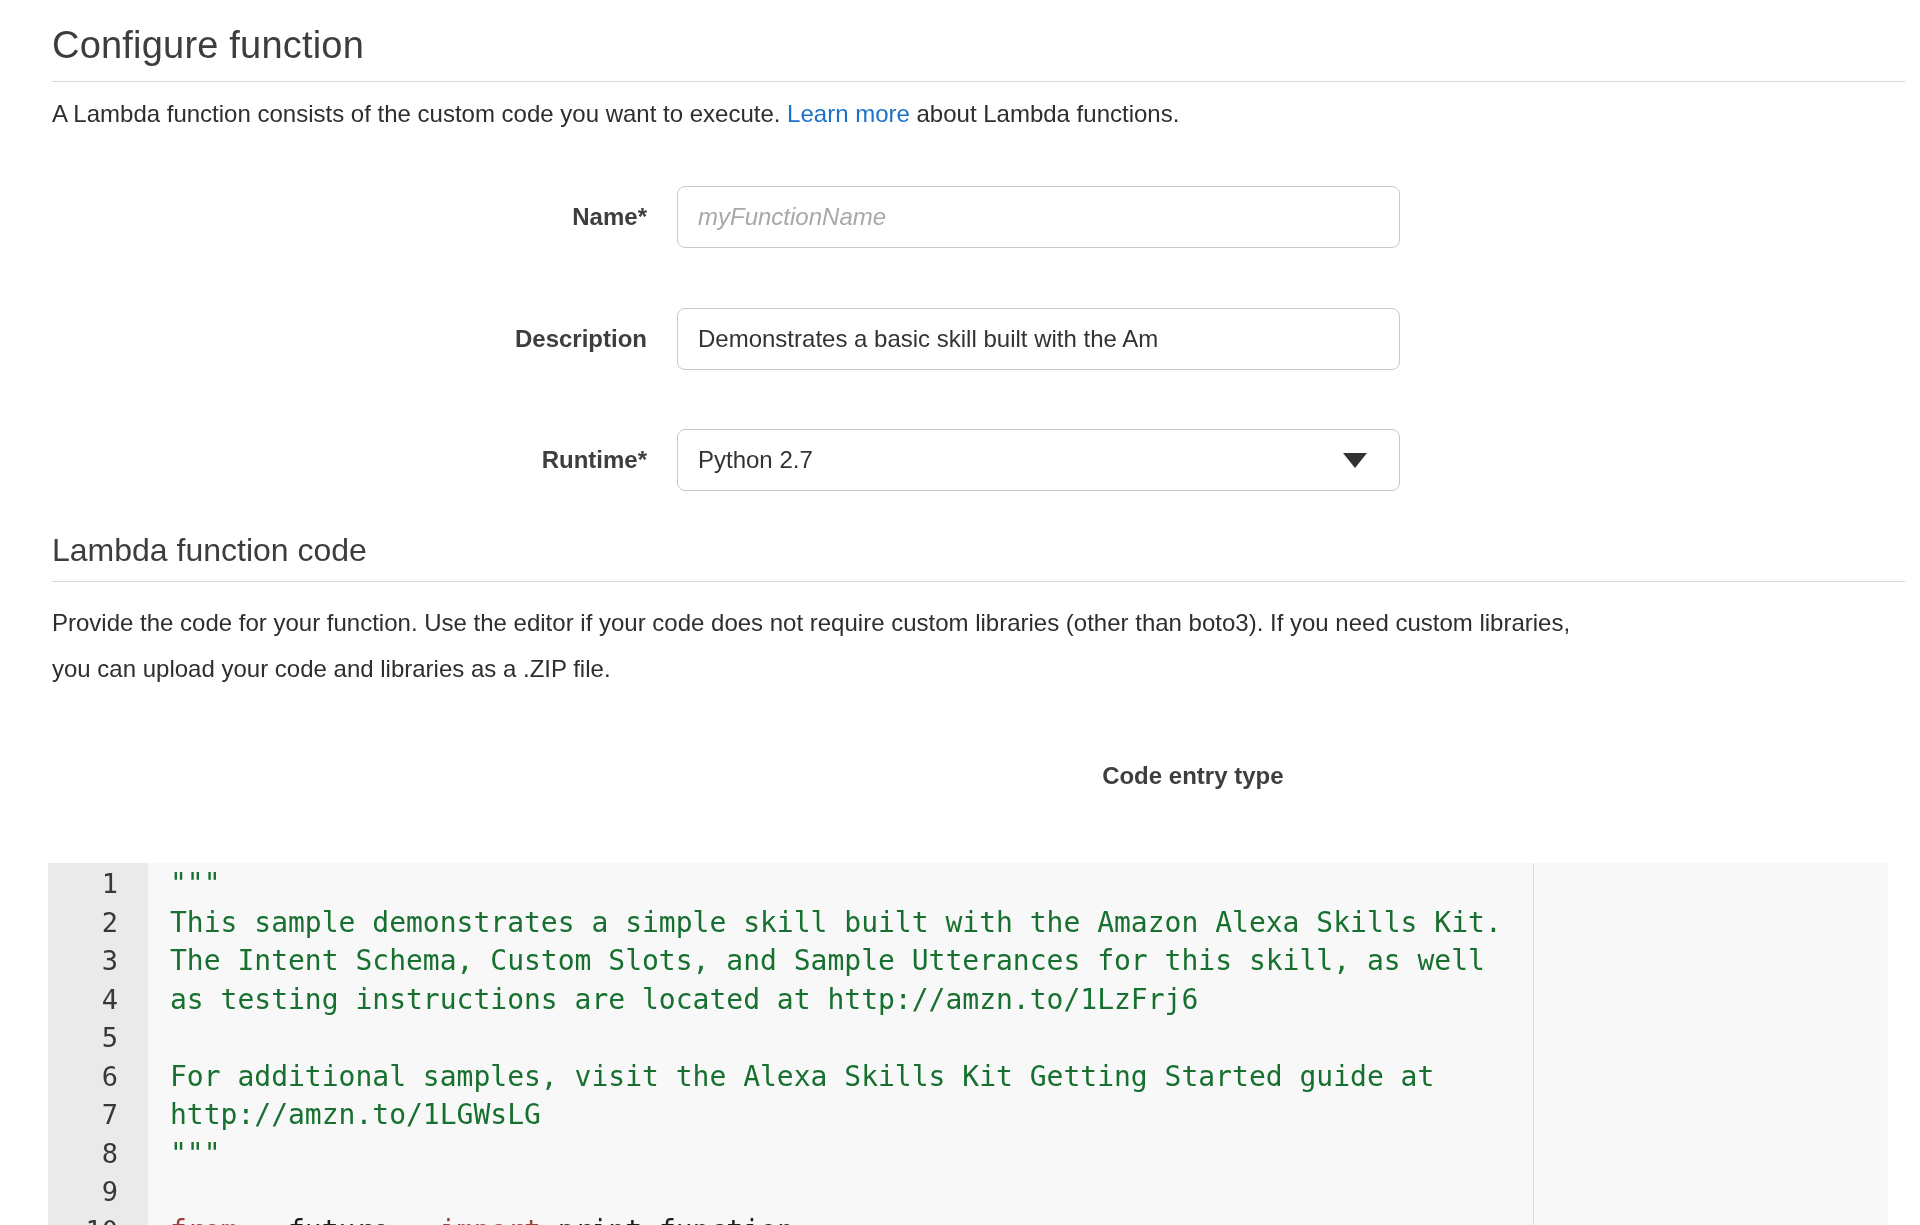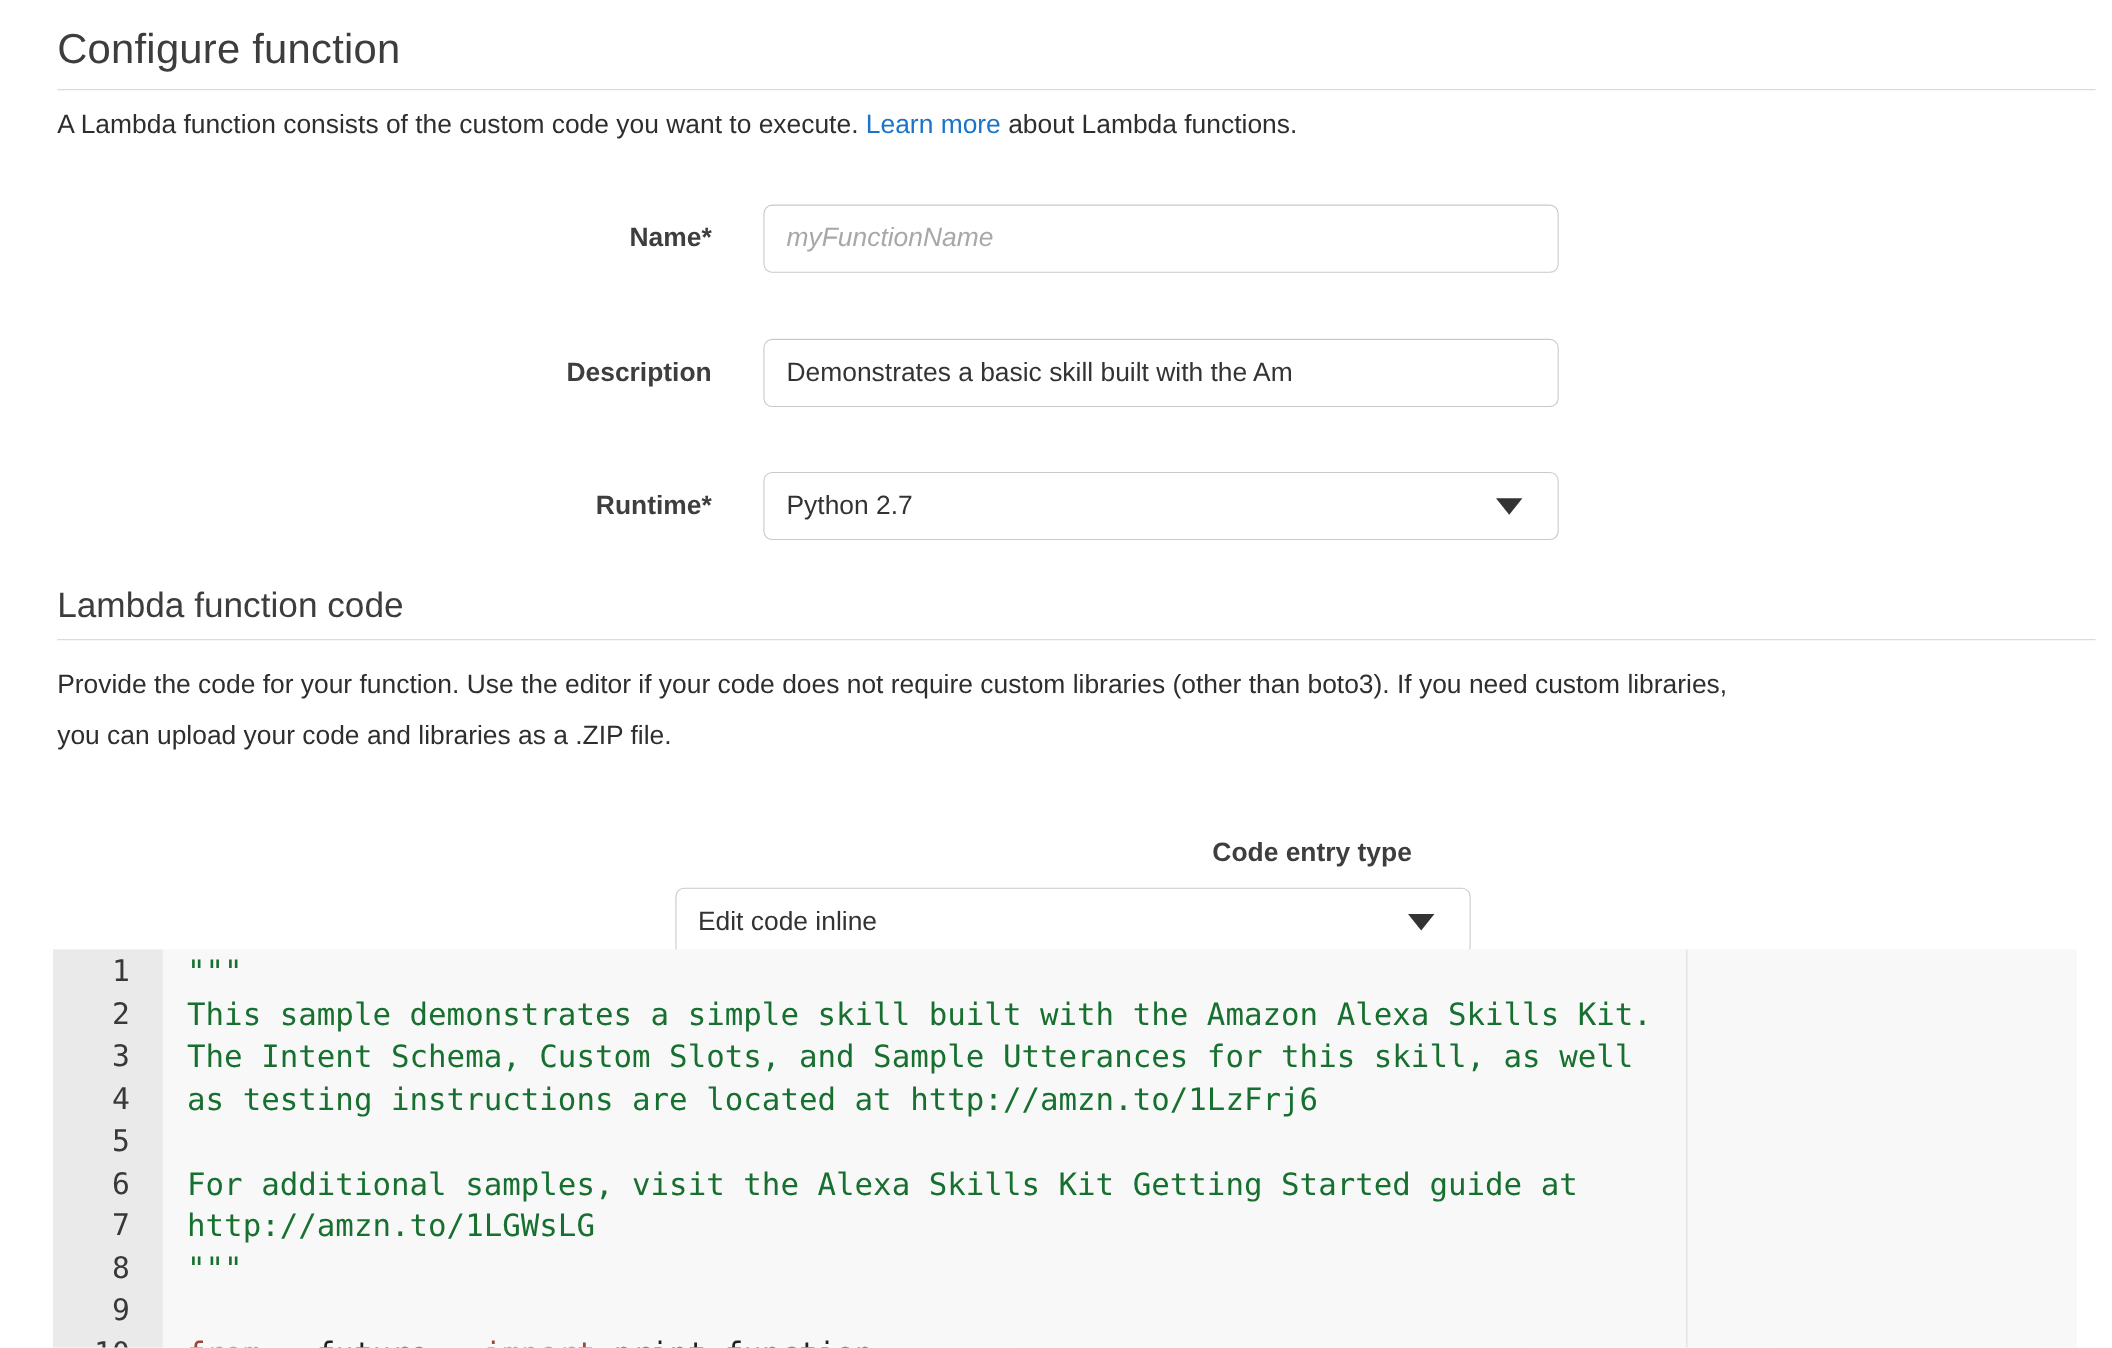--- a/index.html
+++ b/index.html
@@ -17,21 +17,21 @@
   .rule{
     border:none;border-top:1px solid #d7d7d7;
     margin:14px 15px 0 52px;
   }
   .intro{
     margin:16px 15px 0 52px;
     font-size:24px;color:#2e2e2e;line-height:32px;
   }
   a.learn-more{color:#1a73c8;text-decoration:none;cursor:pointer;}
   .form-row{
-    display:flex;align-items:center;height:64px;gap:17px;
+    display:flex;align-items:center;height:64px;
   }
   .row-name{margin-top:55px;}
   .row-desc{margin-top:58px;}
   .row-runtime{margin-top:57px;}
   .row-codeentry{margin-top:70px;flex-direction:column;}
   .form-label{
     width:647px;text-align:right;
     font-size:24px;font-weight:700;color:#3e3e3e;
     flex:none;
   }
@@ -131,24 +131,20 @@
   </div>
 </div>
 
 <h2 class="section-title">Lambda function code</h2>
 <hr class="rule section-rule">
 
 <p class="code-intro"><span>Provide the code for your function. Use the editor if your code does not require custom libraries (other than boto3). If you need custom libraries,</span><br><span>you can upload your code and libraries as a .ZIP file.</span></p>
 
 <div class="form-row row-codeentry">
   <label class="form-label">Code entry type</label>
-  <div class="select-box">
-    <span class="select-value">Edit code inline</span>
-    <span class="chevron"></span>
-  </div>
 </div>
 
 <div class="editor">
   <div class="gutter">
       <div class="gutter-line">1</div>
       <div class="gutter-line">2</div>
       <div class="gutter-line">3</div>
       <div class="gutter-line">4</div>
       <div class="gutter-line">5</div>
       <div class="gutter-line">6</div>

